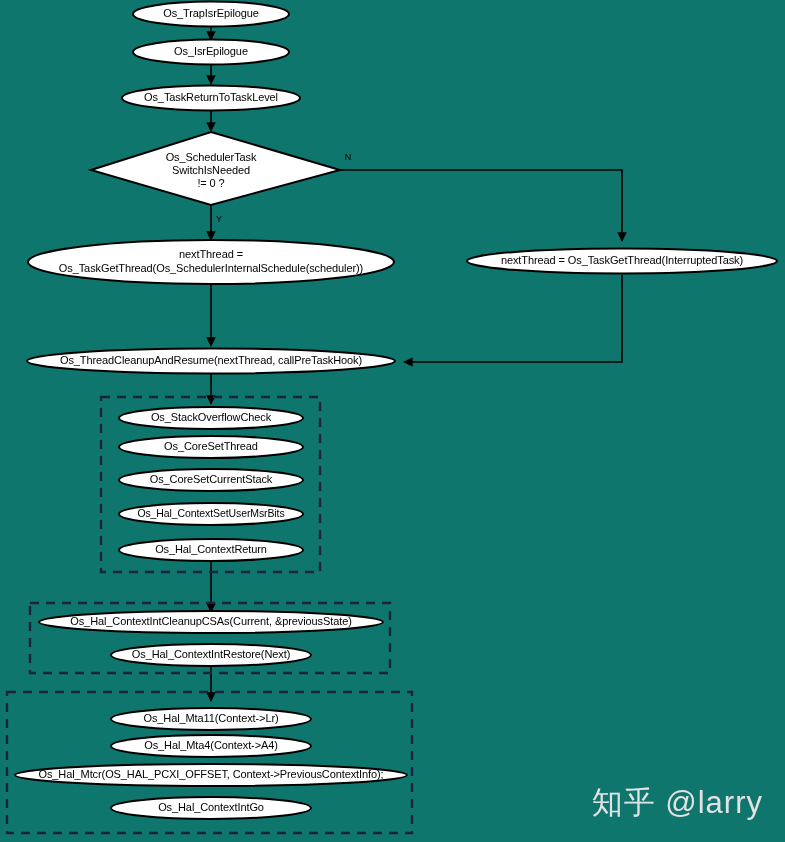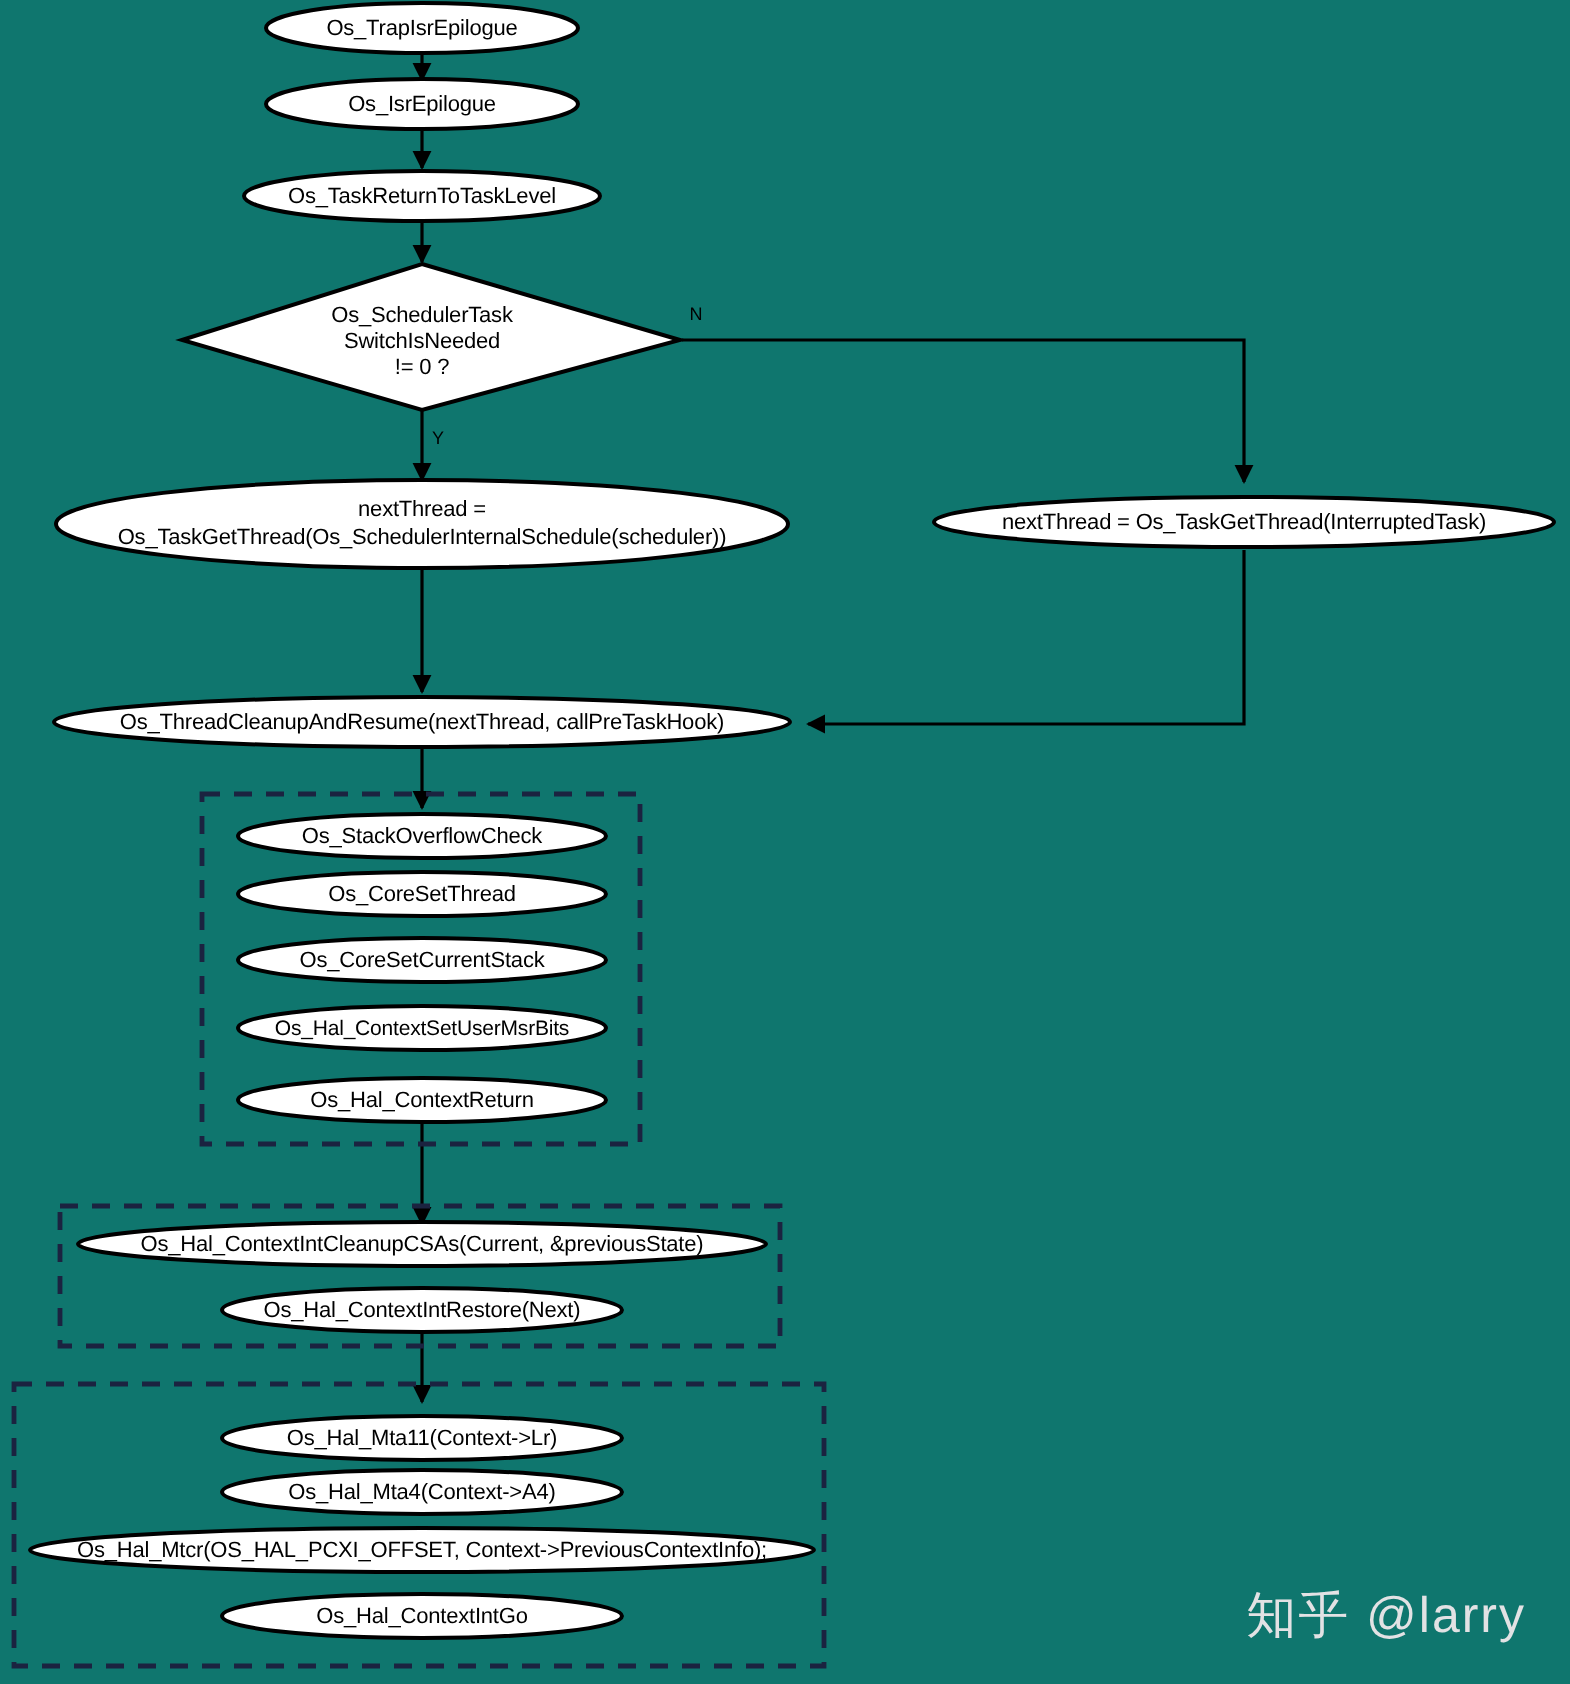--- a/index.html
+++ b/index.html
@@ -61,21 +61,21 @@
     fill: none;
     stroke: #1b2340;
     stroke-width: 2.4;
     stroke-dasharray: 9 7;
   }
   .watermark {
     position: absolute;
     right: 22px;
     bottom: 18px;
     color: #e2e2e4;
-    font-size: 25px;
+    font-size: 31px;
     font-family: "Liberation Sans", sans-serif;
     letter-spacing: 1px;
     user-select: none;
   }
 </style>
 </head>
 <body>
 
 <div id="canvas">
 

